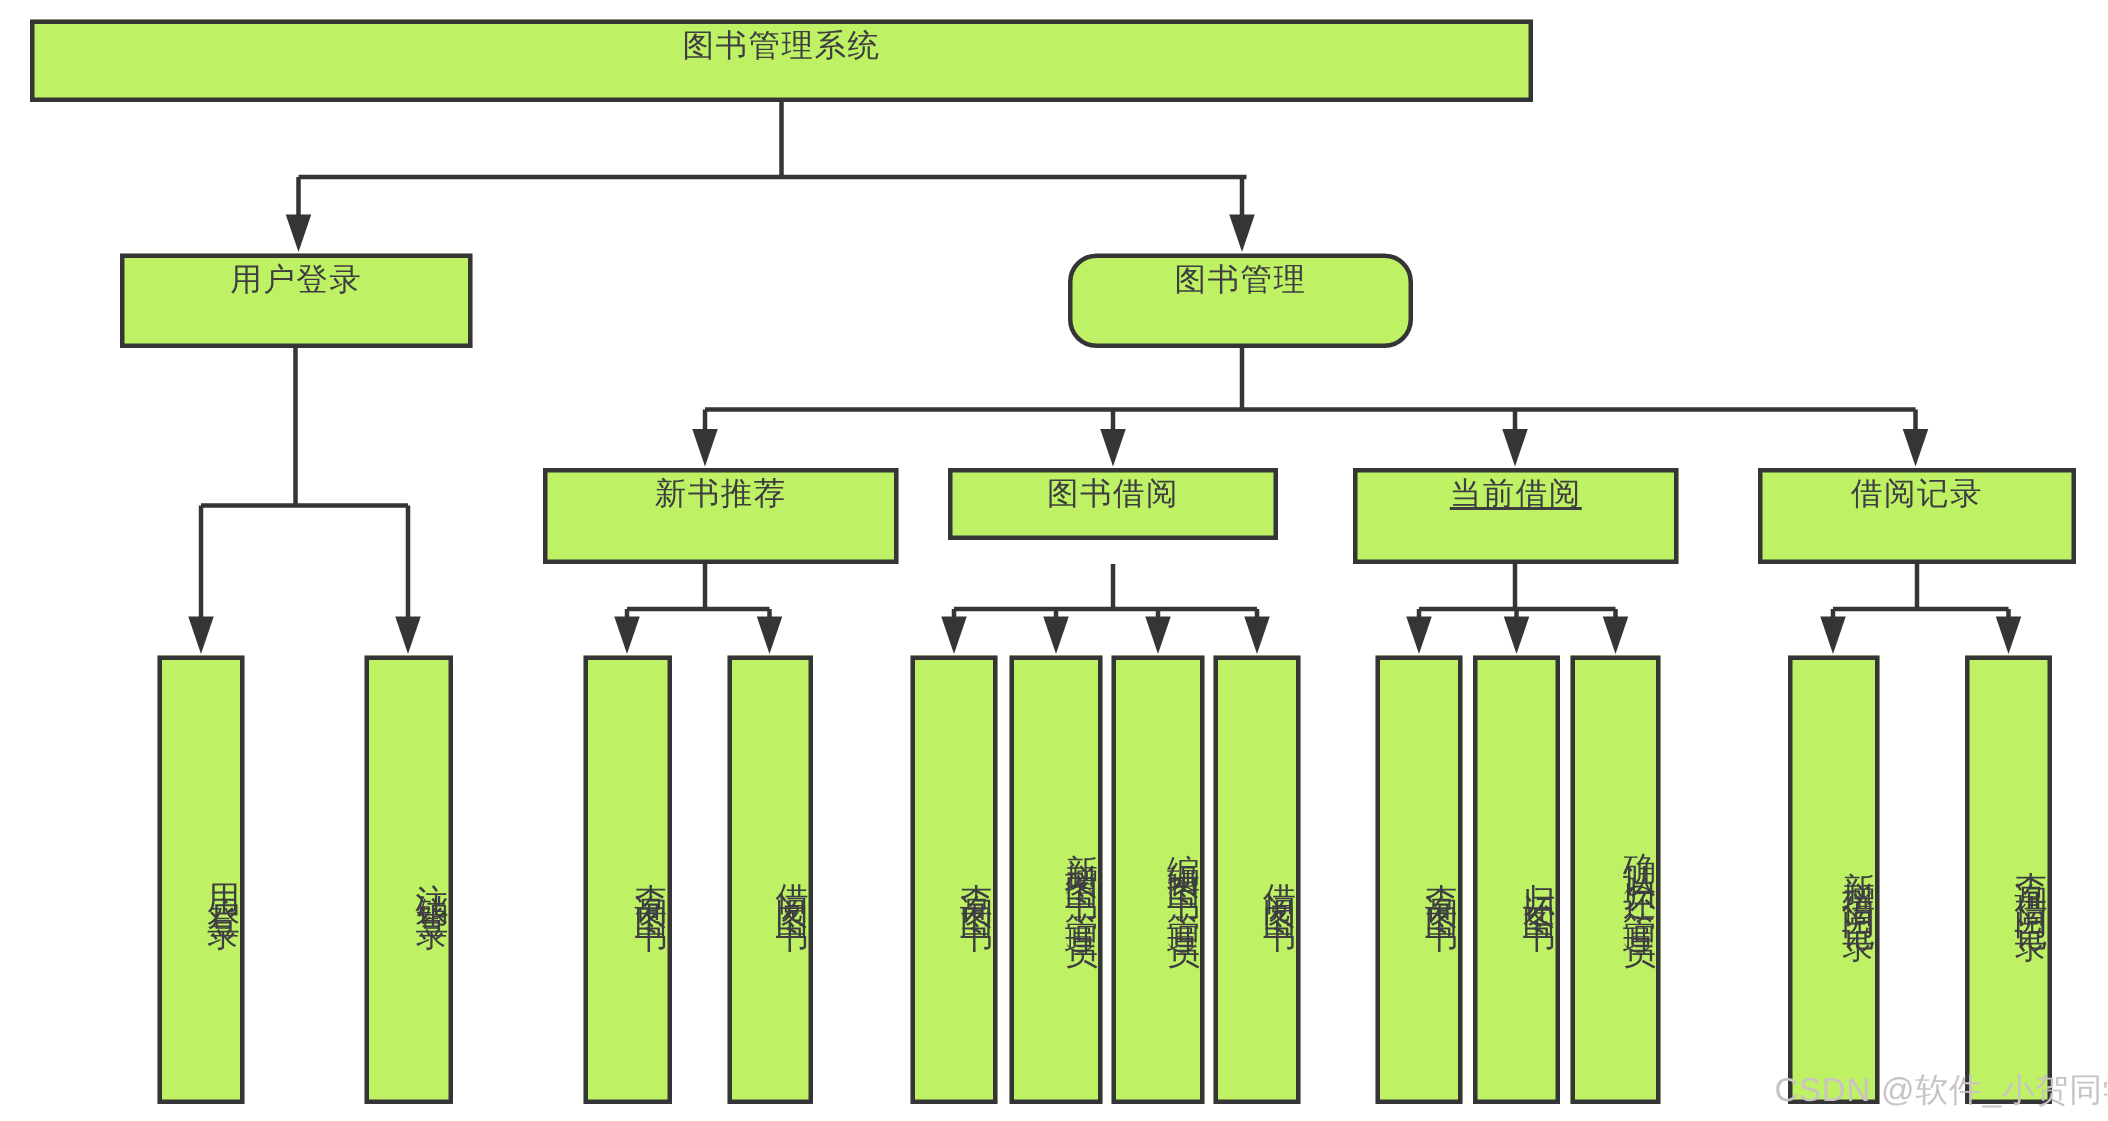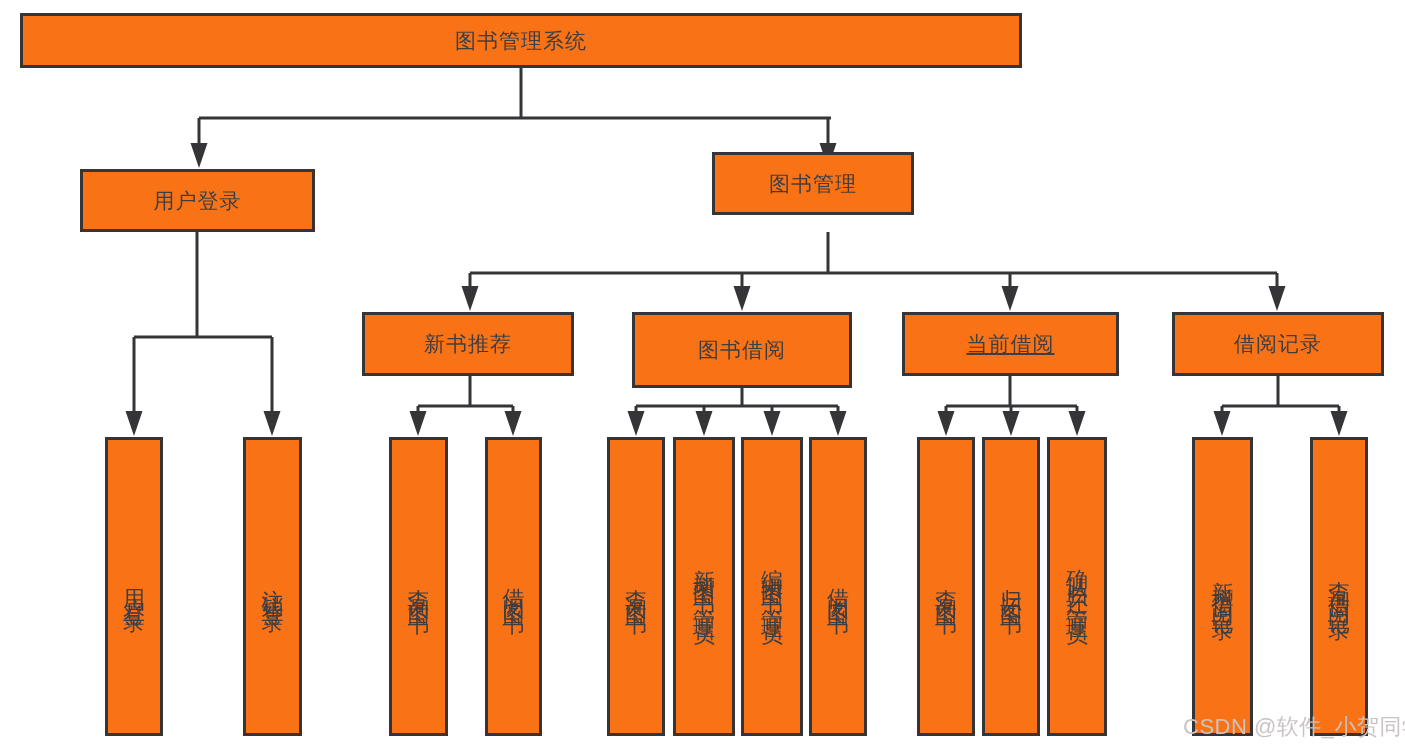--- a/index.html
+++ b/index.html
@@ -18,23 +18,22 @@
   #wires {
     position: absolute;
     left: 0; top: 0;
     width: 1405px;
     height: 747px;
   }
   .node {
     position: absolute;
     box-sizing: border-box;
     border: 3px solid #353538;
-    background: #f97316;
+    background: #bef264;
     display: flex;
-    align-items: center;
     justify-content: center;
     color: #3e3e42;
   }
   .hnode {
     font-size: 21px;
     letter-spacing: 1px;
     white-space: nowrap;
   }
   .vnode {
     writing-mode: vertical-rl;
@@ -132,28 +131,28 @@
     </g>
   </svg>
 
   <div class="node hnode root-node" style="left:20px; top:13px; width:1002px; height:55px;">
     <span>图书管理系统</span>
   </div>
 
   <div class="node hnode" style="left:80px; top:169px; width:235px; height:63px;">
     <span>用户登录</span>
   </div>
-  <div class="node hnode" style="left:712px; top:152px; width:202px; height:63px;">
+  <div class="node hnode" style="left:712px; top:169px; width:230px; height:63px;border-radius:19px;">
     <span>图书管理</span>
   </div>
 
-  <div class="node hnode" style="left:362px; top:312px; width:212px; height:64px;">
+  <div class="node hnode" style="left:362px; top:312px; width:237px; height:64px;">
     <span>新书推荐</span>
   </div>
-  <div class="node hnode" style="left:632px; top:312px; width:220px; height:76px;">
+  <div class="node hnode" style="left:632px; top:312px; width:220px; height:48px;">
     <span>图书借阅</span>
   </div>
   <div class="node hnode" style="left:902px; top:312px; width:217px; height:64px;text-decoration:underline;">
     <span>当前借阅</span>
   </div>
   <div class="node hnode" style="left:1172px; top:312px; width:212px; height:64px;">
     <span>借阅记录</span>
   </div>
 
   <div class="node vnode" style="left:105px; top:437px; width:58px; height:299px;">

